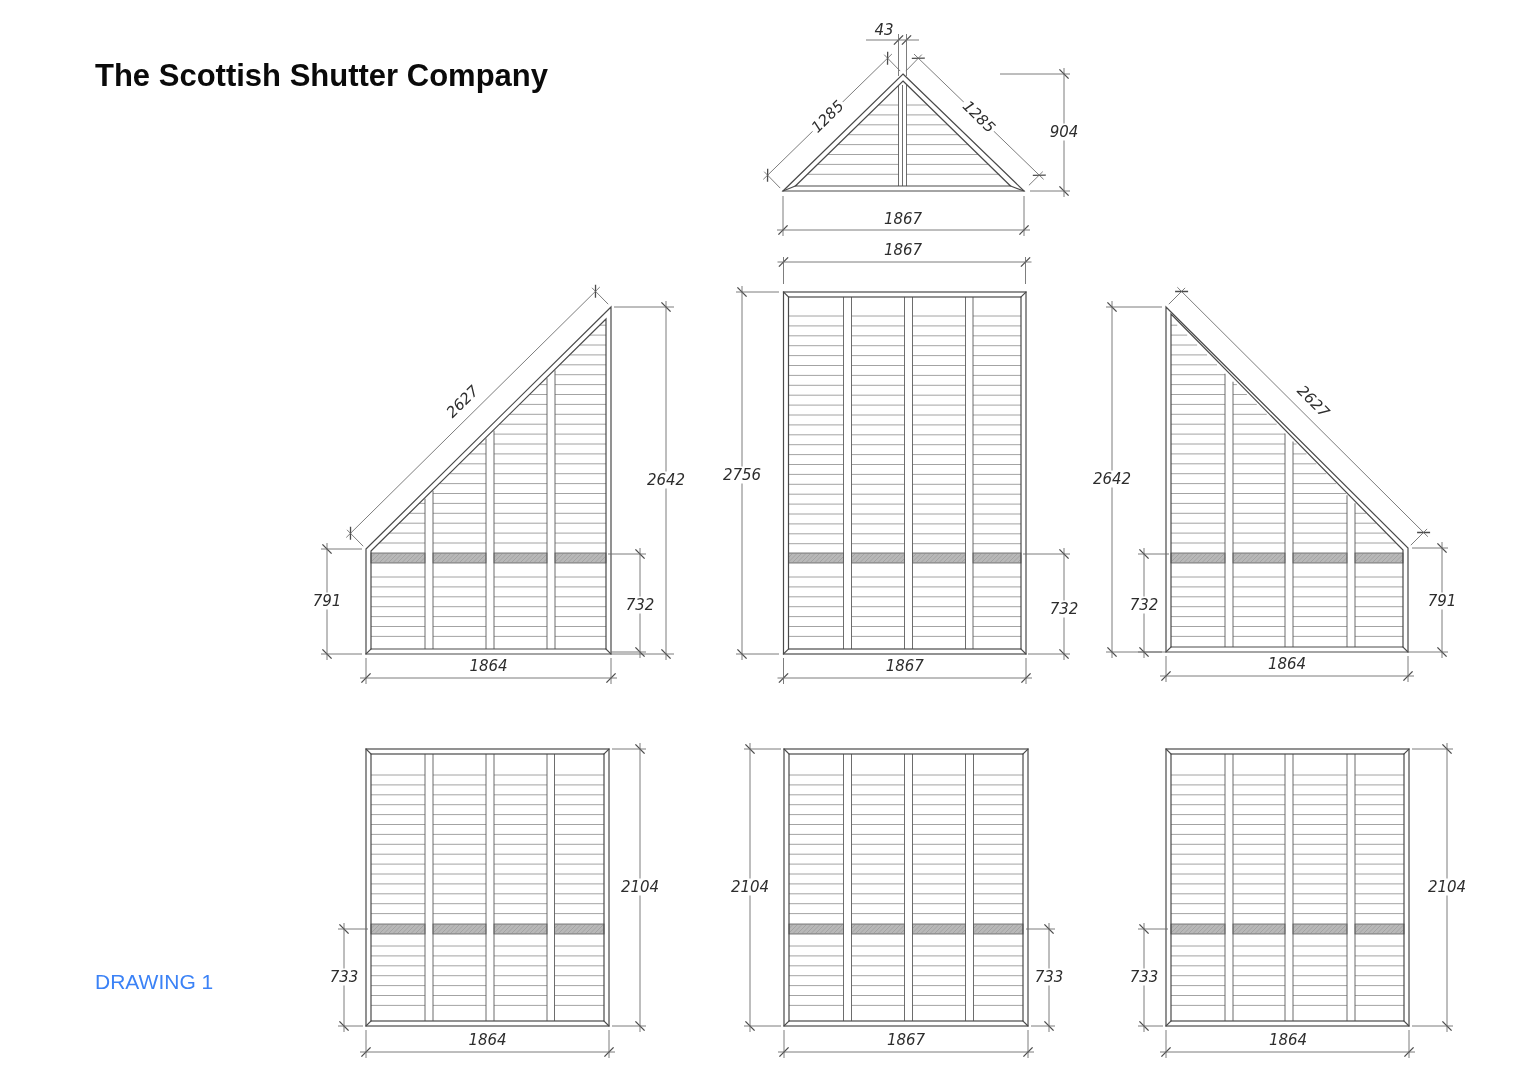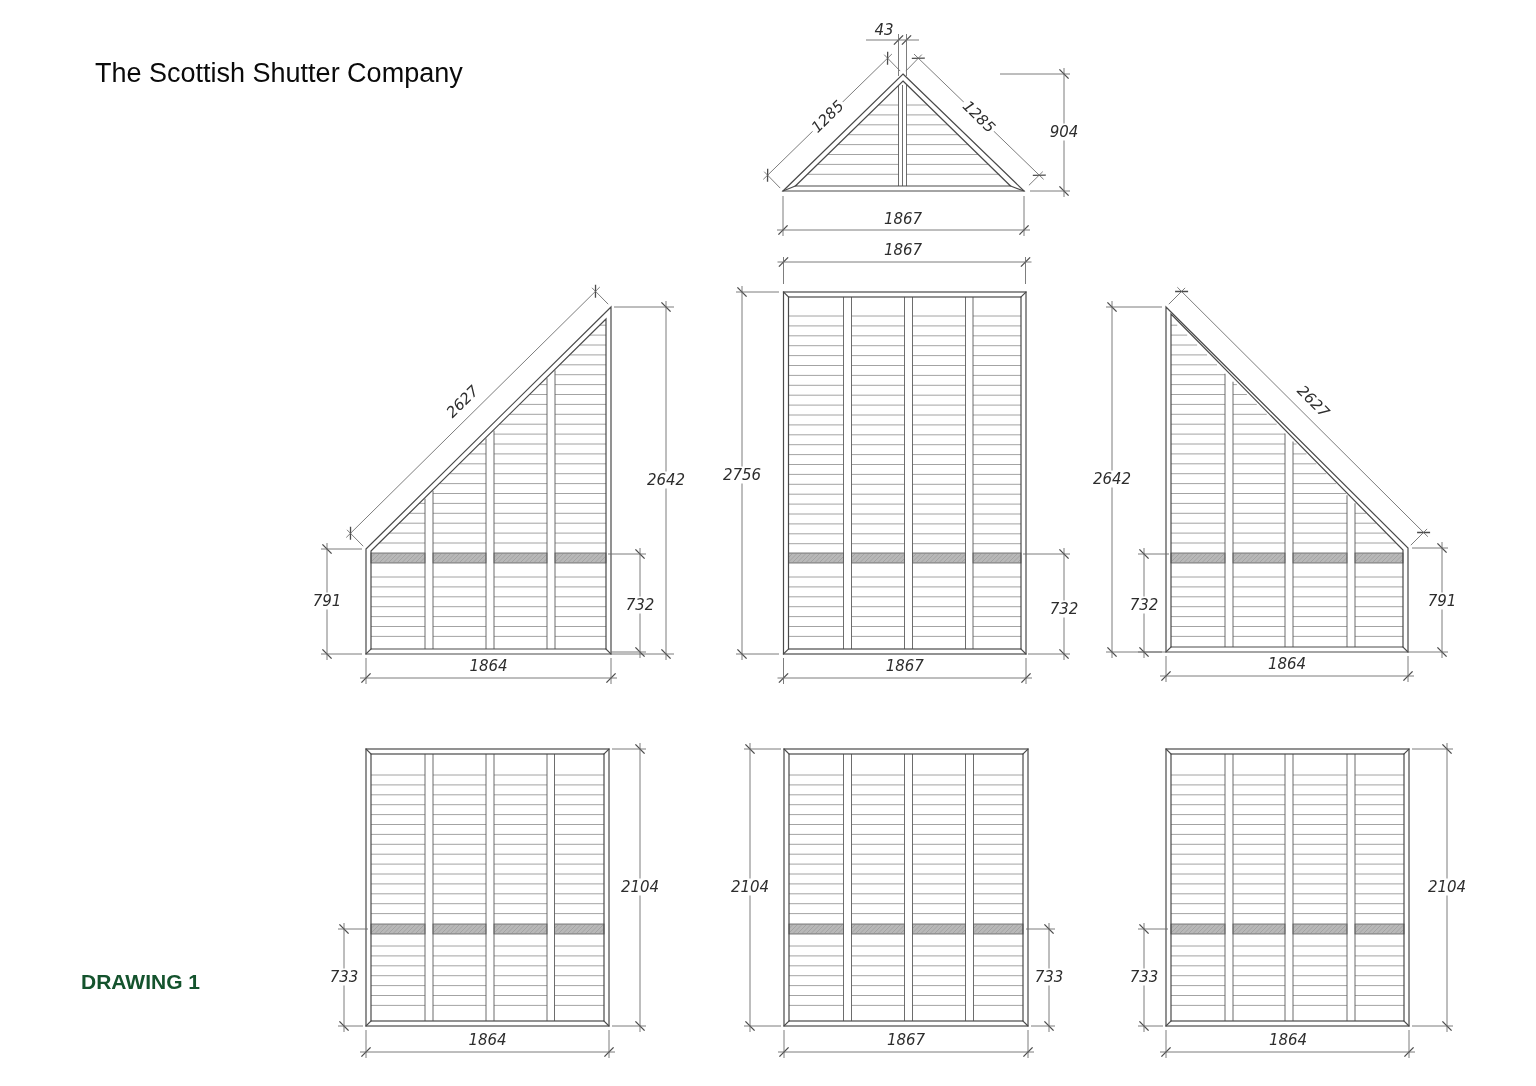--- a/index.html
+++ b/index.html
@@ -1,20 +1,20 @@
 <!DOCTYPE html>
 <html><head>
 <meta charset="utf-8">
 <style>
   html,body{margin:0;padding:0;background:#ffffff;}
   body{width:1536px;height:1086px;position:relative;overflow:hidden;
        font-family:"Liberation Sans", sans-serif;}
-  .sheet-title{position:absolute;left:95px;top:58px;font-size:27px;font-weight:400;color:#0a0a0a;
+  .sheet-title{position:absolute;left:95px;top:58px;font-size:31px;font-weight:700;color:#0a0a0a;
                letter-spacing:0px;}
-  .drawing-label{position:absolute;left:81px;top:970px;font-size:21px;font-weight:700;color:#14532d;}
+  .drawing-label{position:absolute;left:95px;top:970px;font-size:21px;font-weight:400;color:#3b82f6;}
   svg{position:absolute;left:0;top:0;}
   .frame{stroke:#4a4a4a;stroke-width:1.2;fill:none;stroke-linecap:square;}
   .thin{stroke:#8c8c8c;stroke-width:0.8;}
   .stile{stroke:#5c5c5c;stroke-width:0.9;}
   .band{fill:#b8b8b8;stroke:#5f5f5f;stroke-width:0.8;}
   .hatchln{stroke:#8f8f8f;stroke-width:0.5;}
   .dim{stroke:#6e6e6e;stroke-width:0.9;fill:none;}
   .tickline{stroke:#4c4c4c;stroke-width:1.3;}
   .mask{fill:#ffffff;}
   text.dimtxt{font:italic 15px "DejaVu Sans", sans-serif;fill:#2d2d2d;

